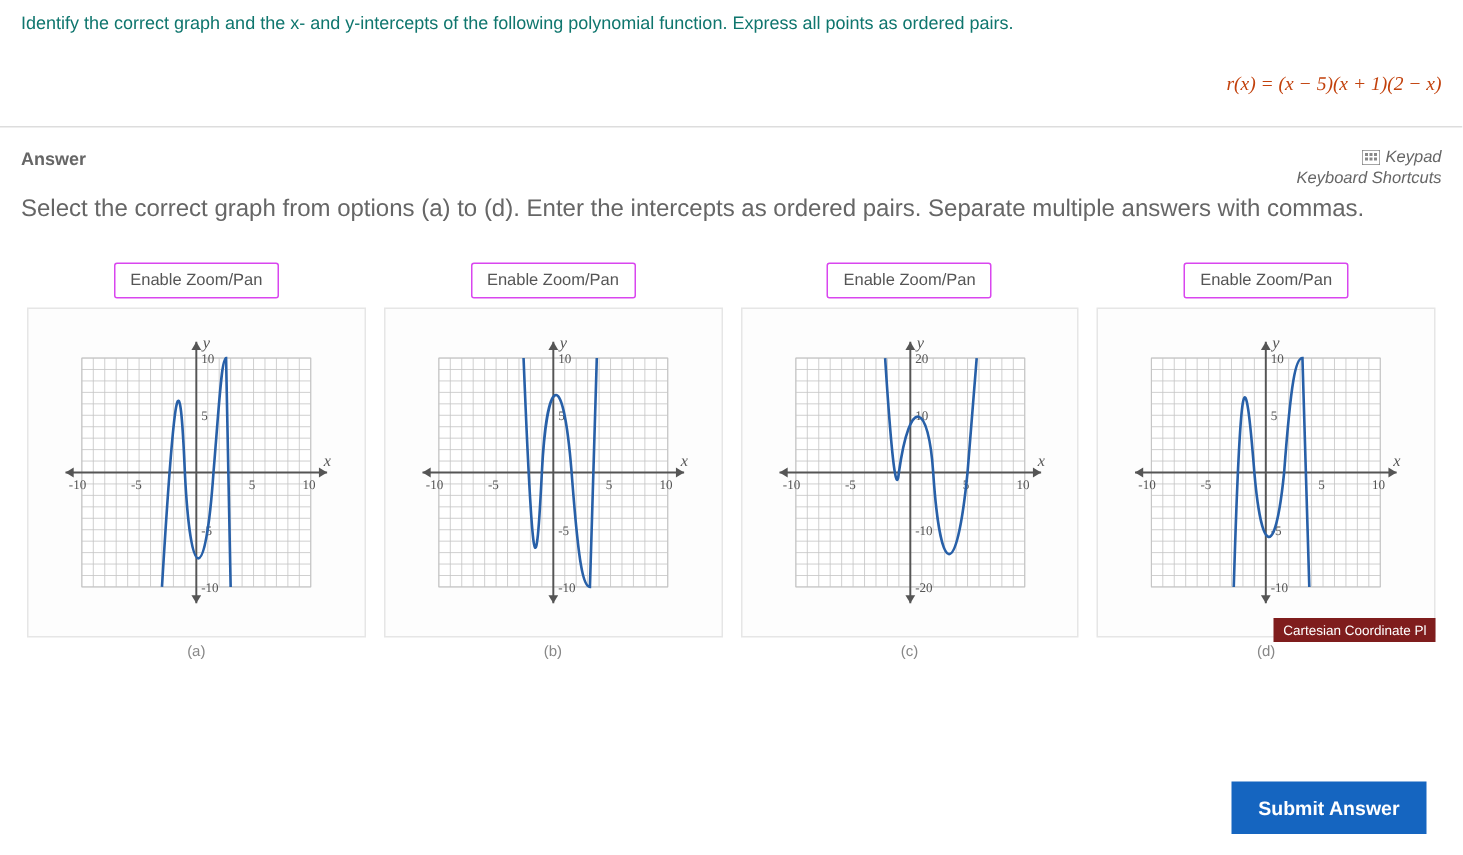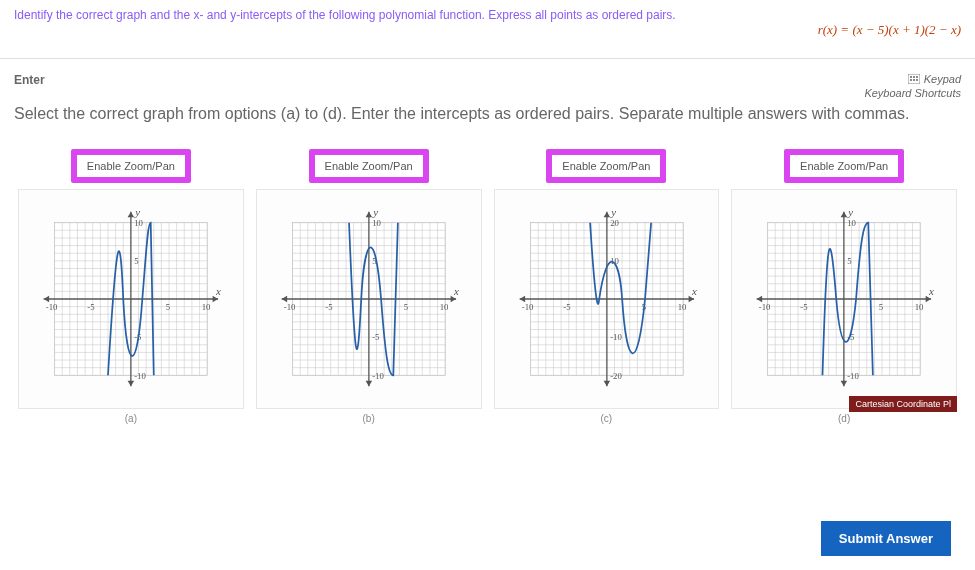--- a/index.html
+++ b/index.html
@@ -1,50 +1,50 @@
 <!DOCTYPE html>
 <html><head>
 <meta charset="utf-8">
 <style>
 * { margin:0; padding:0; box-sizing:border-box; font-family:Arial,Helvetica,sans-serif; }
 body { width:975px; height:570px; background:#fff; color:#555; position:relative; overflow:hidden; }
 .container { padding:8px 14px 14px 14px; }
-.question-text { font-size:12px; color:#8b5cf6; margin-bottom:0; }
+.question-text { font-size:12px; color:#0f766e; margin-bottom:26px; }
 .formula { text-align:right; font-size:13px; font-style:italic; color:#c2410c; font-family:'Times New Roman',serif; margin-bottom:20px; }
 hr.divider { border:none; border-top:1px solid #ddd; margin:0 -14px; }
 .answer-section { display:flex; justify-content:space-between; align-items:flex-start; padding:14px 0 6px 0; }
 .answer-label { font-size:12px; font-weight:bold; color:#666; }
 .keypad-area { text-align:right; font-size:11px; color:#666;font-style:italic; }
 .keypad-row { display:flex; align-items:center; justify-content:flex-end; gap:4px; margin-bottom:2px; }
 .keypad-icon { width:12px; height:10px; display:inline-block; }
 .keypad-icon svg { width:100%; height:100%; display:block; }
 .instructions { font-size:16px; color:#666; margin-bottom:26px; }
 .graphs-row { display:flex; justify-content:space-between; gap:12px; padding:0 4px; }
 .graph-card { flex:1; position:relative; }
-.zoom-btn { display:block; margin:0 auto 6px auto; background:#fff; border:6px solid #d946ef; border-radius:2px; font-size:11px; color:#555; padding:5px 10px; cursor:pointer; }
+.zoom-btn { display:block; margin:0 auto 6px auto; background:#fff; border:1px solid #d946ef; border-radius:2px; font-size:11px; color:#555; padding:5px 10px; cursor:pointer; }
 .graph-box { width:100%; height:220px; position:relative; background:#fdfdfd; border:1px solid #e6e6e6; }
 svg.plot { width:100%; height:100%; display:block; }
 .grid-line { stroke:#c5c5c5; stroke-width:0.5; }
 .axis-line { stroke:#555; stroke-width:1.2; }
 .curve { stroke:#2860a8; stroke-width:1.6; fill:none; }
 .axis-label { font-size:10px; fill:#555; font-style:italic; font-family:'Times New Roman',serif; }
 .tick-label { font-size:8px; fill:#555; font-family:'Times New Roman',serif; }
 .option-label { text-align:center; font-size:10px; color:#888; margin-top:4px; }
 .cartesian-tab { position:absolute; right:0; bottom:12px; background:#7f1d1d; color:#fff; font-size:9px; padding:3px 6px; }
 .submit-btn { position:absolute; right:24px; bottom:14px; background:#1565c0; color:#fff; border:none; padding:10px 18px; font-size:13px; font-weight:bold; cursor:pointer; }
 </style>
 </head>
 <body>
 
 <div class="container">
   <div class="question-text">Identify the correct graph and the x- and y-intercepts of the following polynomial function. Express all points as ordered pairs.</div>
   <div class="formula">r(x) = (x − 5)(x + 1)(2 − x)</div>
   <hr class="divider">
   <div class="answer-section">
-    <div class="answer-label">Enter</div>
+    <div class="answer-label">Answer</div>
     <div class="keypad-area">
       <div class="keypad-row">
         <span class="keypad-icon">
           <svg viewBox="0 0 12 10">
               <rect x="0" y="0" width="12" height="10" rx="1" fill="none" stroke="#888" stroke-width="1"></rect>
               <rect x="2" y="2" width="2" height="2" fill="#888"></rect>
               <rect x="5" y="2" width="2" height="2" fill="#888"></rect>
               <rect x="8" y="2" width="2" height="2" fill="#888"></rect>
               <rect x="2" y="5" width="2" height="2" fill="#888"></rect>
               <rect x="5" y="5" width="2" height="2" fill="#888"></rect>

